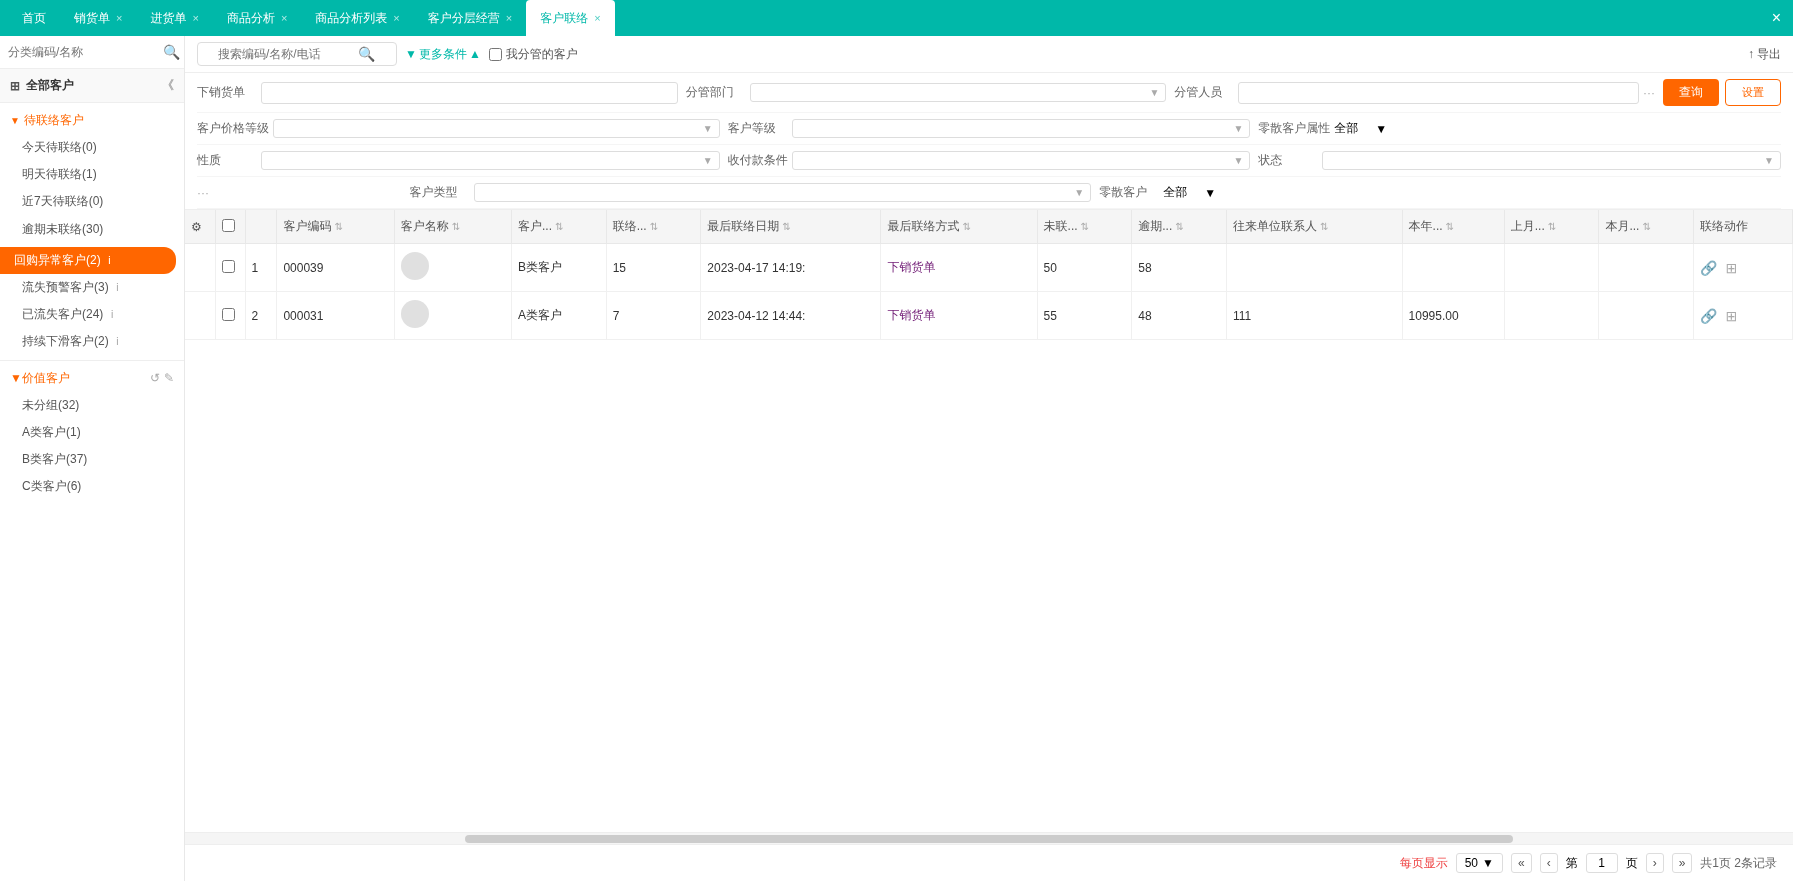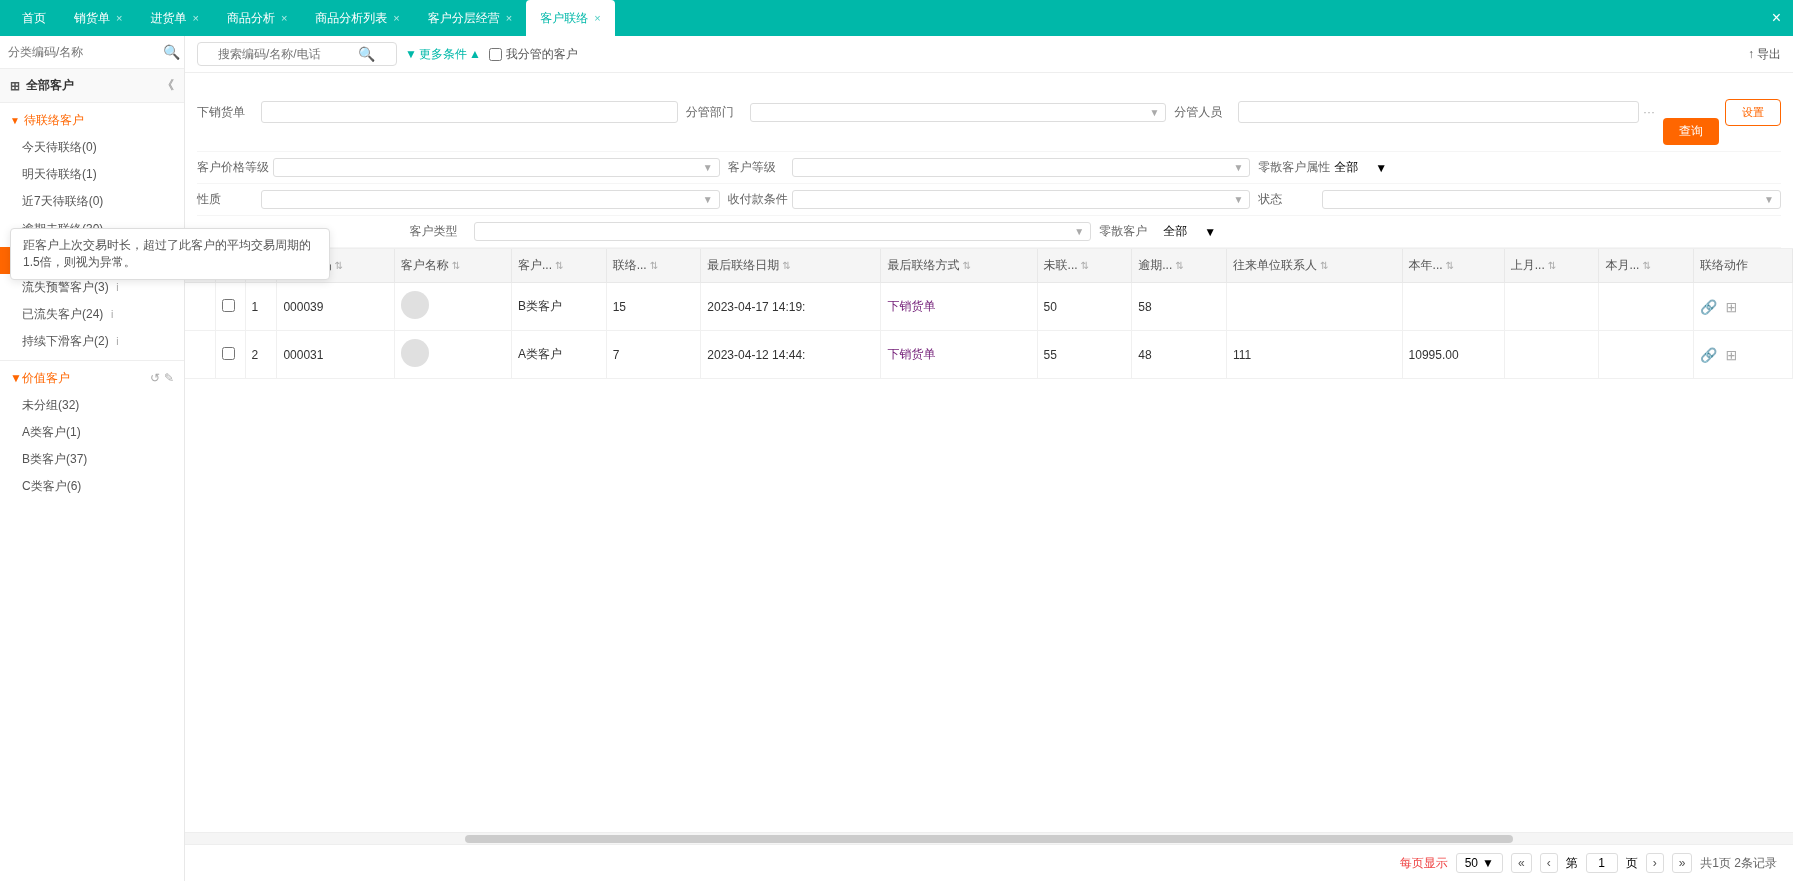--- a/index.html
+++ b/index.html
@@ -279,21 +279,20 @@
       align-items: center;
     }
     .btn-query {
       background: #f60;
       color: #fff;
       border: none;
       border-radius: 4px;
       padding: 5px 16px;
       cursor: pointer;
       font-size: 12px;
-      margin-top: 39px;
     }
     .btn-setting {
       background: #fff;
       color: #f60;
       border: 1px solid #f60;
       border-radius: 4px;
       padding: 5px 16px;
       cursor: pointer;
       font-size: 11px;
     }
@@ -493,23 +492,20 @@
           <span style="color:#aaa;cursor:pointer;">↺</span>
           <span style="color:#aaa;cursor:pointer;">✎</span>
         </span>
       </div>
       <div class="sidebar-item">未分组(32)</div>
       <div class="sidebar-item">A类客户(1)</div>
       <div class="sidebar-item">B类客户(37)</div>
       <div class="sidebar-item">C类客户(6)</div>
     </div>
 
-    <div class="tooltip-box">
-      <span>距客户上次交易时长，超过了此客户的平均交易周期的1.5倍，则视为异常。</span>
-    </div>
   </div>
 
   <div class="content-area">
 
     <div class="filter-bar">
       <div class="filter-search">
         <input type="text" style="width: 140px;" placeholder="搜索编码/名称/电话">
         <span style="color:#aaa;font-size:14px;cursor:pointer;">🔍</span>
       </div>
       <div class="filter-more">

